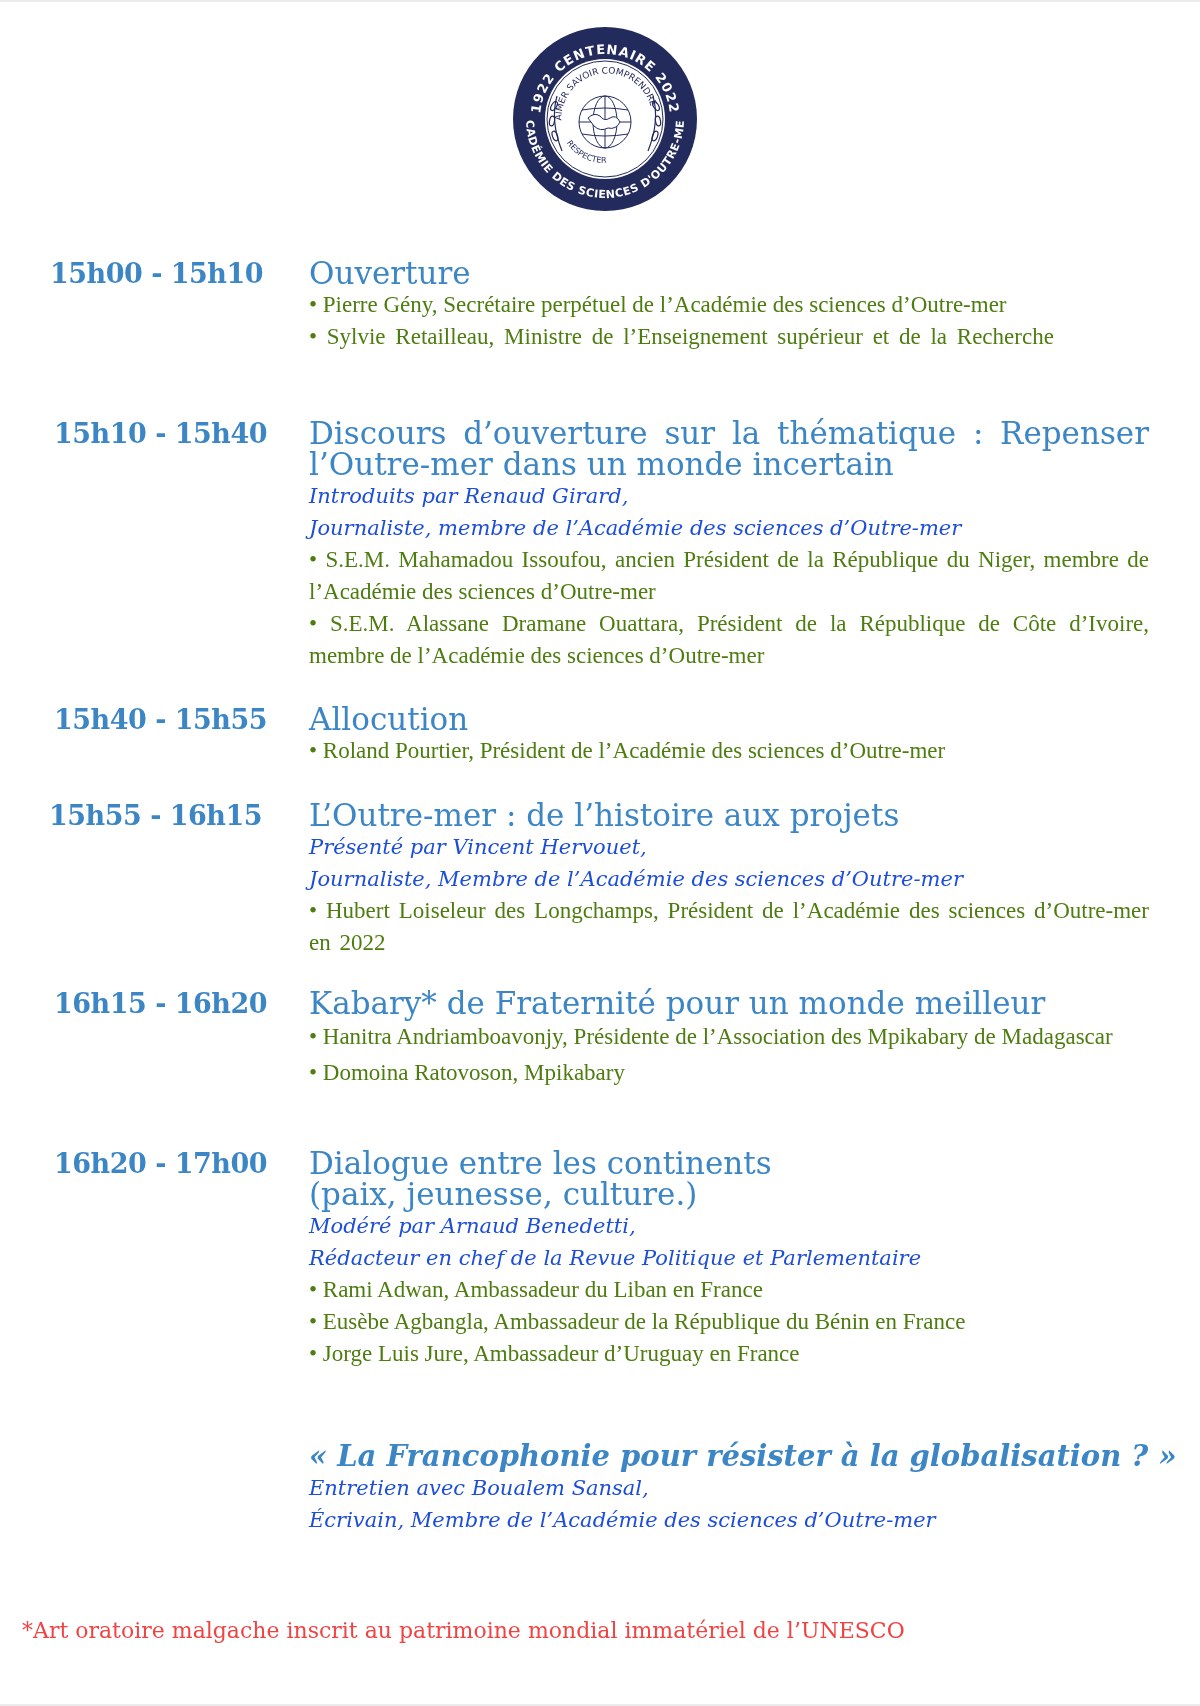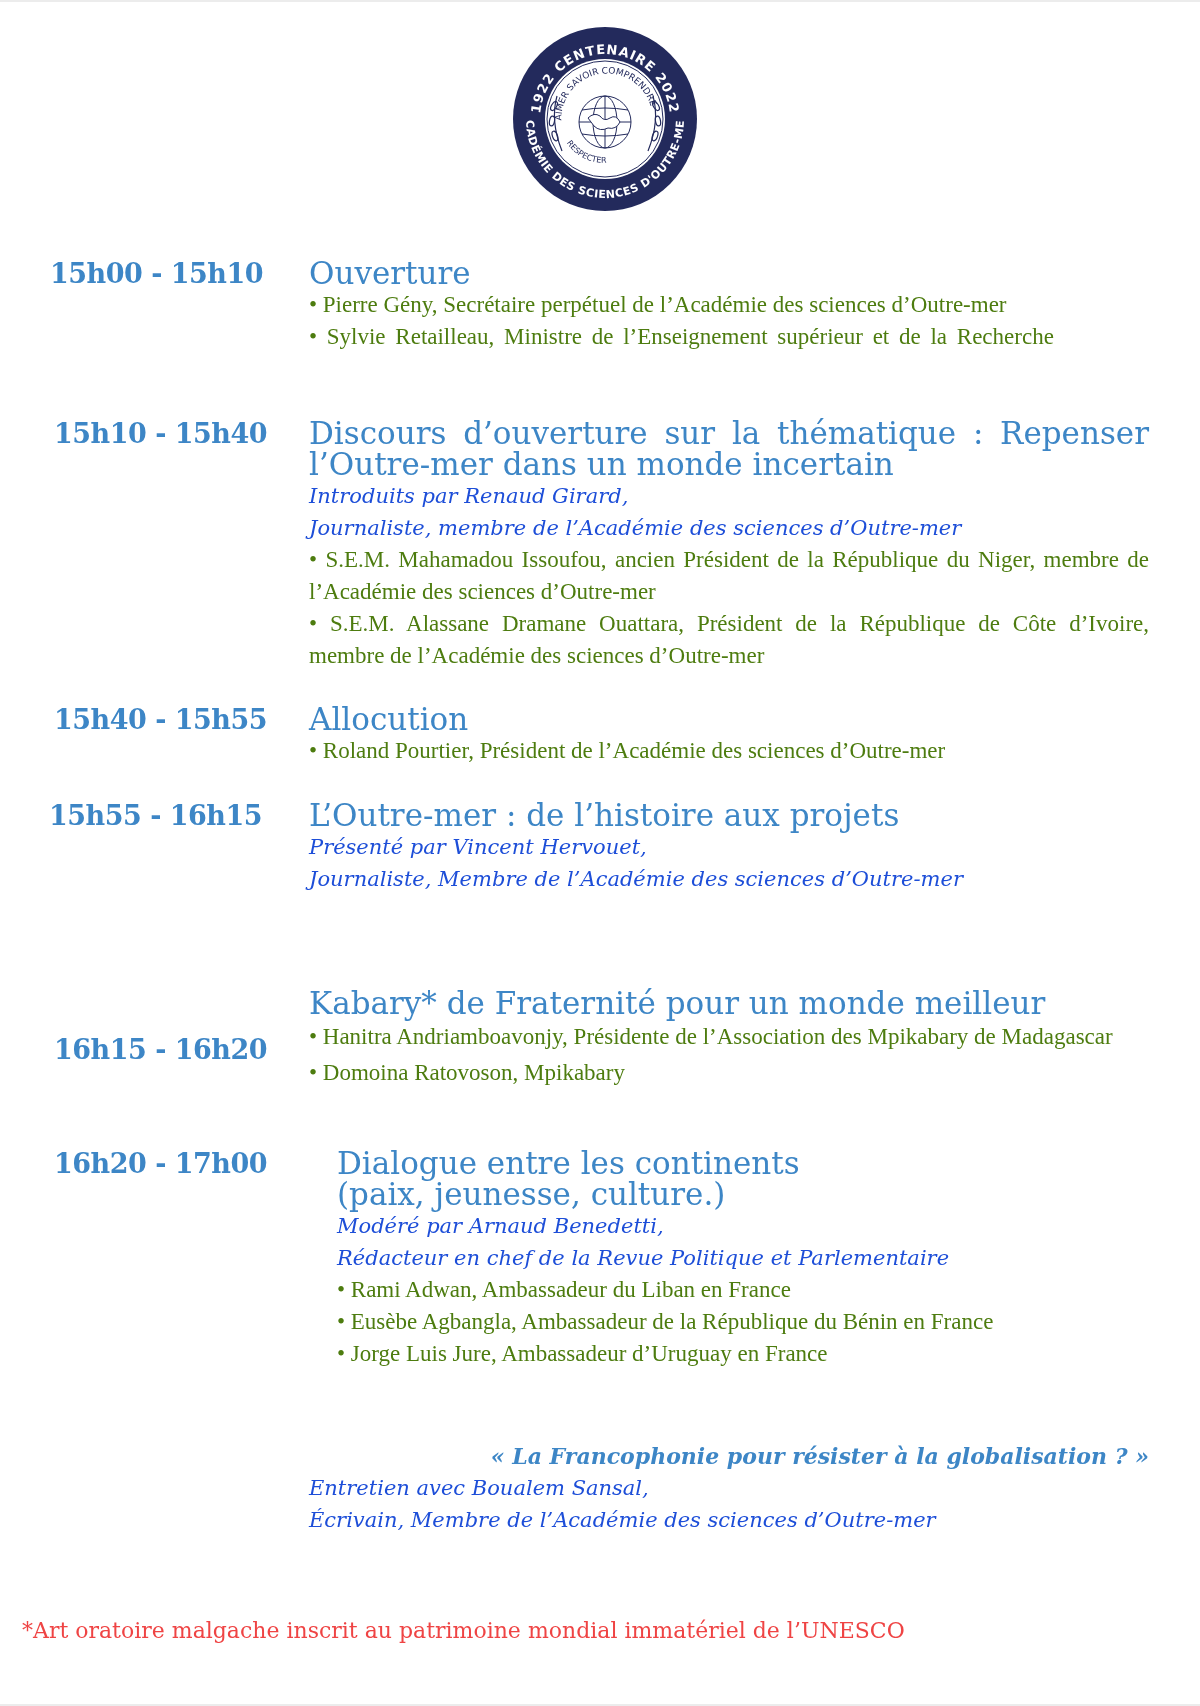--- a/index.html
+++ b/index.html
@@ -30,21 +30,21 @@
   }
   .item {
     font-family: "Liberation Serif", "DejaVu Serif", serif; font-size: 23px;
     color: #4d7c0f; line-height: 32px; margin: 0;
   }
   .item.justify { text-align: justify; text-align-last: left; }
   .item.hang { padding-left: 20px; text-indent: -20px; }
 
   .quote-title {
     font-family: "DejaVu Serif", serif; font-weight: bold; font-style: italic;
-    font-size: 22px; color: #3d86c6; line-height: 32px; margin: 0; white-space: nowrap; text-align: right;
+    font-size: 29px; color: #3d86c6; line-height: 32px; margin: 0; white-space: nowrap;
   }
   .footnote {
     position: absolute; left: 22px; top: 1618px;
     font-family: "DejaVu Serif", serif; font-size: 22px;
     color: #ef4444; white-space: nowrap;
   }
 </style>
 </head>
 <body>
 
@@ -124,35 +124,36 @@
     <p class="item">• Roland Pourtier, Président de l’Académie des sciences d’Outre-mer</p>
   </div>
 </div>
 
 <div class="slot" style="top:800px;">
   <div class="time" style="left:49px;">15h55 - 16h15</div>
   <div class="content">
     <p class="title">L’Outre-mer : de l’histoire aux projets</p>
     <p class="intro">Présenté par Vincent Hervouet,</p>
     <p class="intro">Journaliste, Membre de l’Académie des sciences d’Outre-mer</p>
+    <p class="item justify" style="word-spacing:3px;">• Hubert Loiseleur des Longchamps, Président de l’Académie des sciences d’Outre-mer en 2022</p>
   </div>
 </div>
 
 <div class="slot" style="top:988px;">
-  <div class="time" style="left:54px;margin-top:46px;">16h15 - 16h20</div>
+  <div class="time" style="left:54px;">16h15 - 16h20</div>
   <div class="content">
     <p class="title">Kabary* de Fraternité pour un monde meilleur</p>
     <p class="item" style="line-height:36px;">• Hanitra Andriamboavonjy, Présidente de l’Association des Mpikabary de Madagascar</p>
     <p class="item" style="line-height:36px;">• Domoina Ratovoson, Mpikabary</p>
   </div>
 </div>
 
 <div class="slot" style="top:1148px;">
   <div class="time" style="left:54px;">16h20 - 17h00</div>
-  <div class="content" style="width:660px;margin-left:28px;">
+  <div class="content" style="width:660px;">
     <p class="title">Dialogue entre les continents</p>
     <p class="title">(paix, jeunesse, culture.)</p>
     <p class="intro">Modéré par Arnaud Benedetti,</p>
     <p class="intro">Rédacteur en chef de la Revue Politique et Parlementaire</p>
     <p class="item">• Rami Adwan, Ambassadeur du Liban en France</p>
     <p class="item hang" style="width:640px;">• Eusèbe Agbangla, Ambassadeur de la République du Bénin en France</p>
     <p class="item">• Jorge Luis Jure, Ambassadeur d’Uruguay en France</p>
   </div>
 </div>
 

